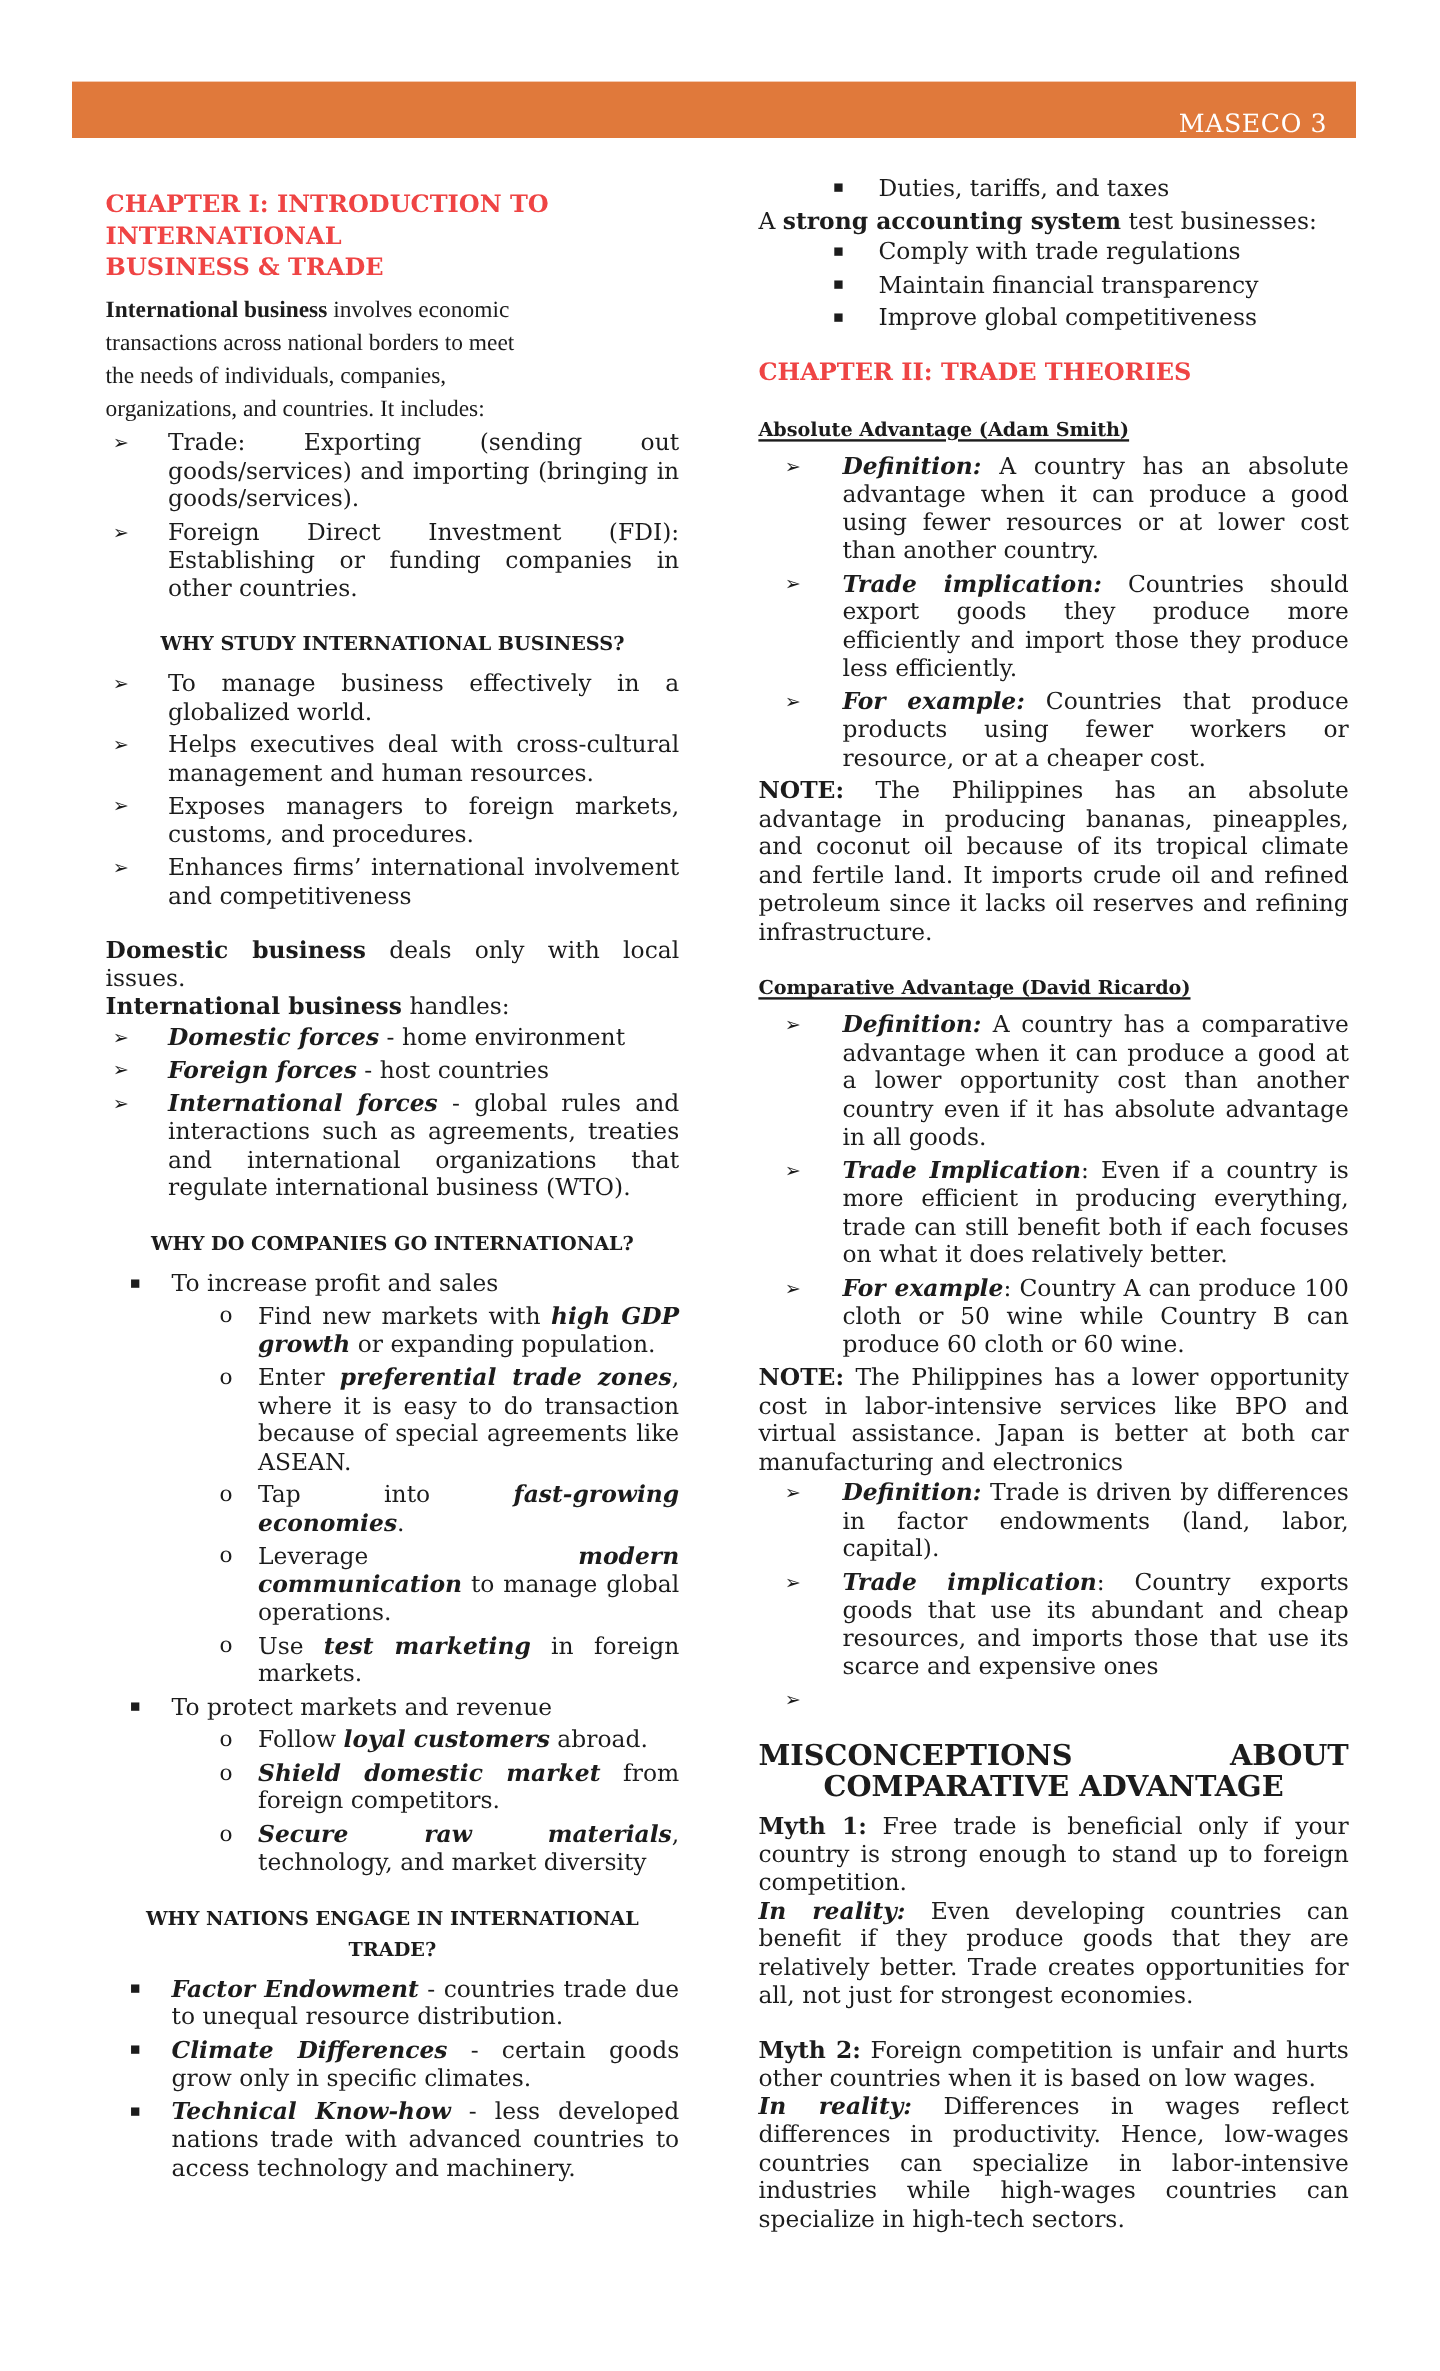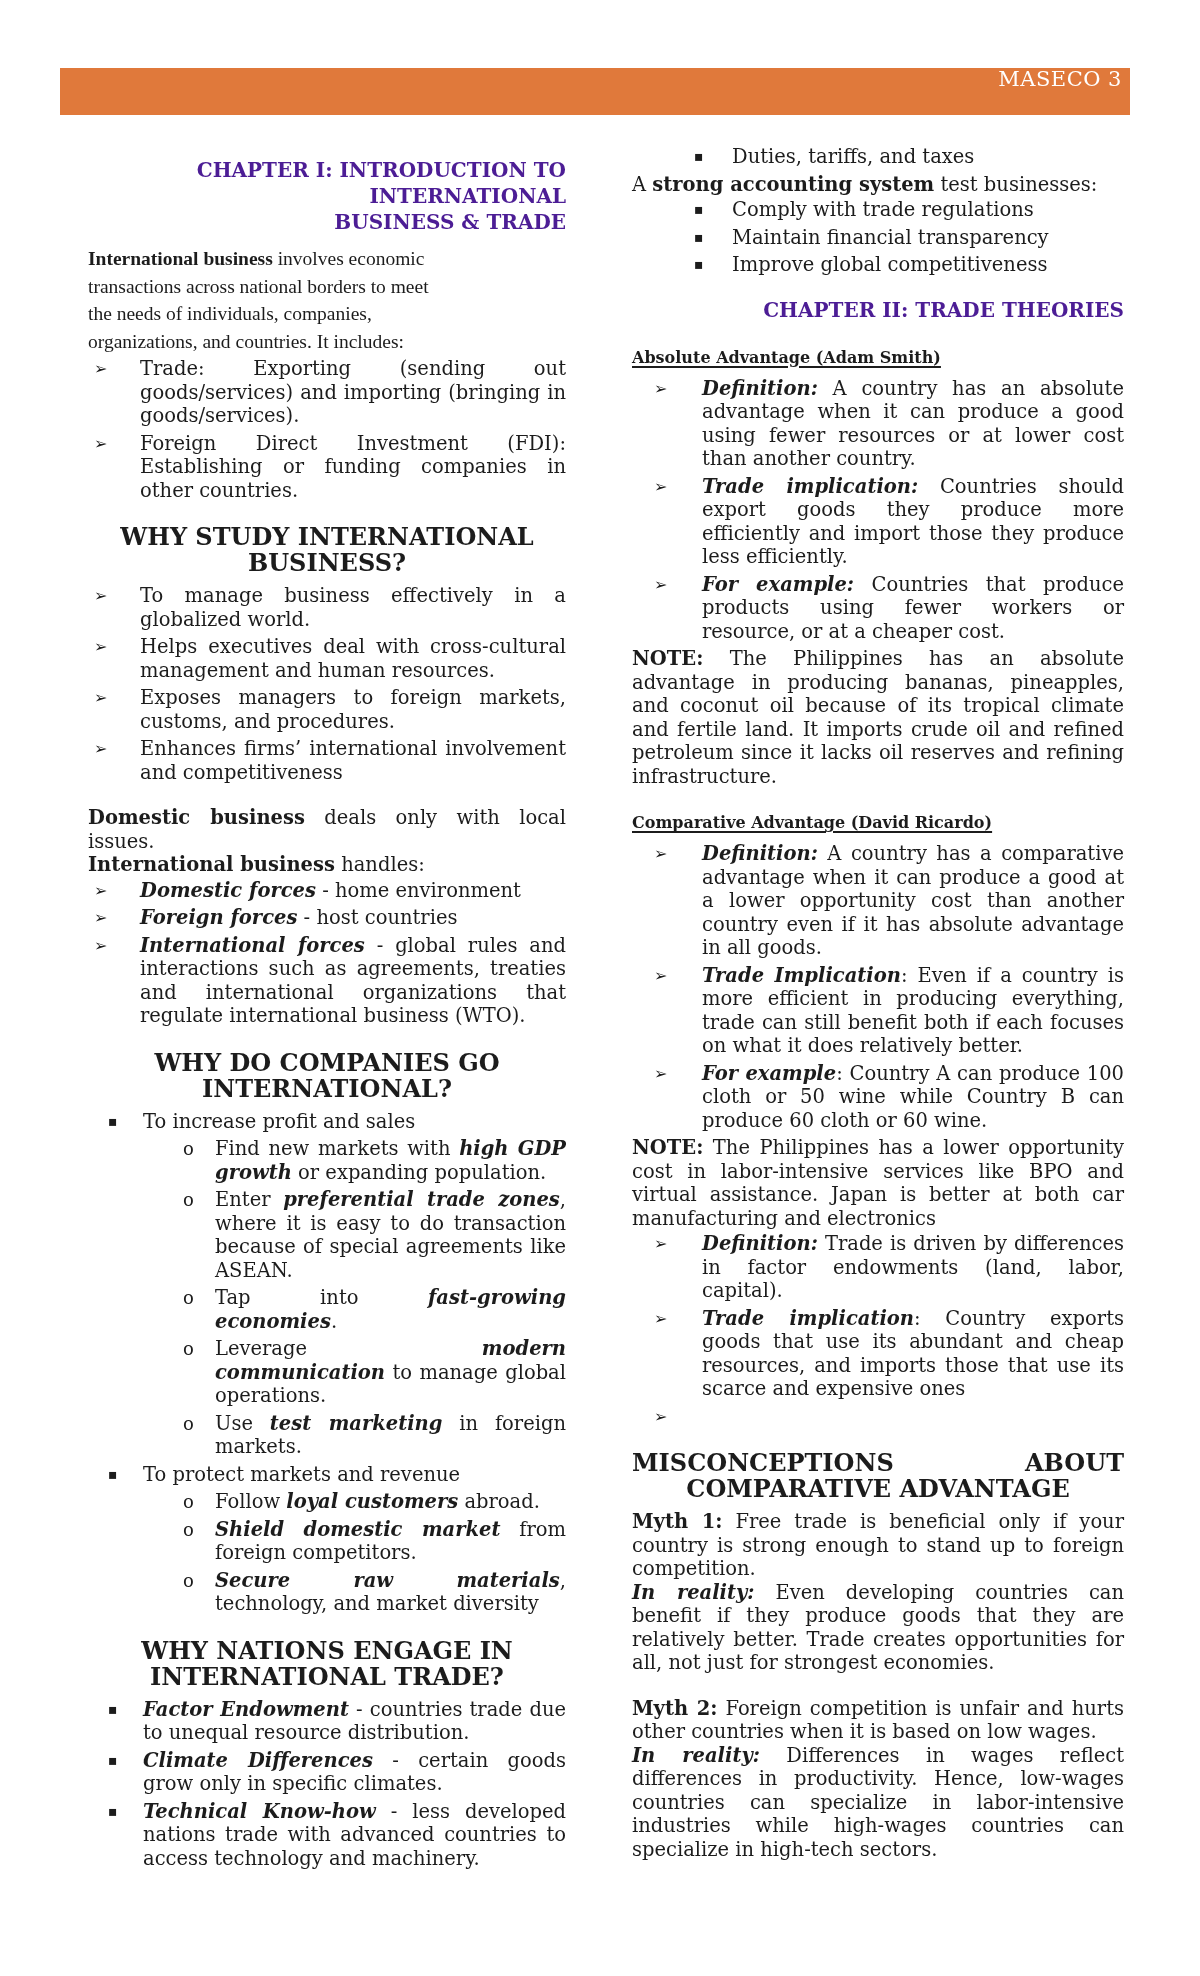--- a/index.html
+++ b/index.html
@@ -1,27 +1,27 @@
 <!DOCTYPE html>
 <html><head>
 <meta charset="utf-8">
 <style>
   html,body{margin:0;padding:0;background:#ffffff;}
   .page{position:relative;width:1200px;height:1976px;background:#ffffff;overflow:hidden;
         font-family:"DejaVu Serif", serif;font-size:19.5px;line-height:23.5px;color:#1c1c1c;}
   .topbar{position:absolute;left:60px;top:68px;width:1070px;height:47px;background:#E0793B;
-          display:flex;align-items:flex-start;justify-content:flex-end;padding:0 8px;box-sizing:border-box;}
+          display:flex;align-items:flex-end;justify-content:flex-end;padding:0 24px;box-sizing:border-box;}
   .topbar span{color:#ffffff;font-size:21px;letter-spacing:.5px;}
   .cols{position:absolute;left:88px;top:143px;width:1036px;display:flex;gap:66px;}
   .col-left{width:478px;flex:none;}
   .col-right{width:492px;flex:none;}
 
-  .h-orange{color:#4c1d95;font-weight:700;text-align:right;white-space:pre-line;
+  .h-orange{color:#ef4444;font-weight:700;text-align:left;white-space:pre-line;
             font-size:20px;line-height:26px;margin:20px 0 10px;}
-  .h-center{font-weight:700;text-align:center;font-size:24px;line-height:26px;margin:22px 0 8px;}
+  .h-center{font-weight:700;text-align:center;font-size:16px;line-height:26px;margin:22px 0 8px;}
   .h-underline{font-weight:700;text-decoration:underline;text-underline-offset:3px;
                text-decoration-thickness:2px;font-size:16px;line-height:26px;margin:22px 0 6px;}
   .h-justify{font-weight:700;text-align:justify;text-align-last:center;font-size:24px;
              line-height:26px;margin:22px 0 8px;}
 
   .para{margin:0;text-align:justify;}
   .preline{white-space:pre-line;}
   .loose{line-height:27.5px;font-family:Liberation Serif, serif;}
   .mt{margin-top:22px;}
   .mt-sm{margin-top:20px;}

